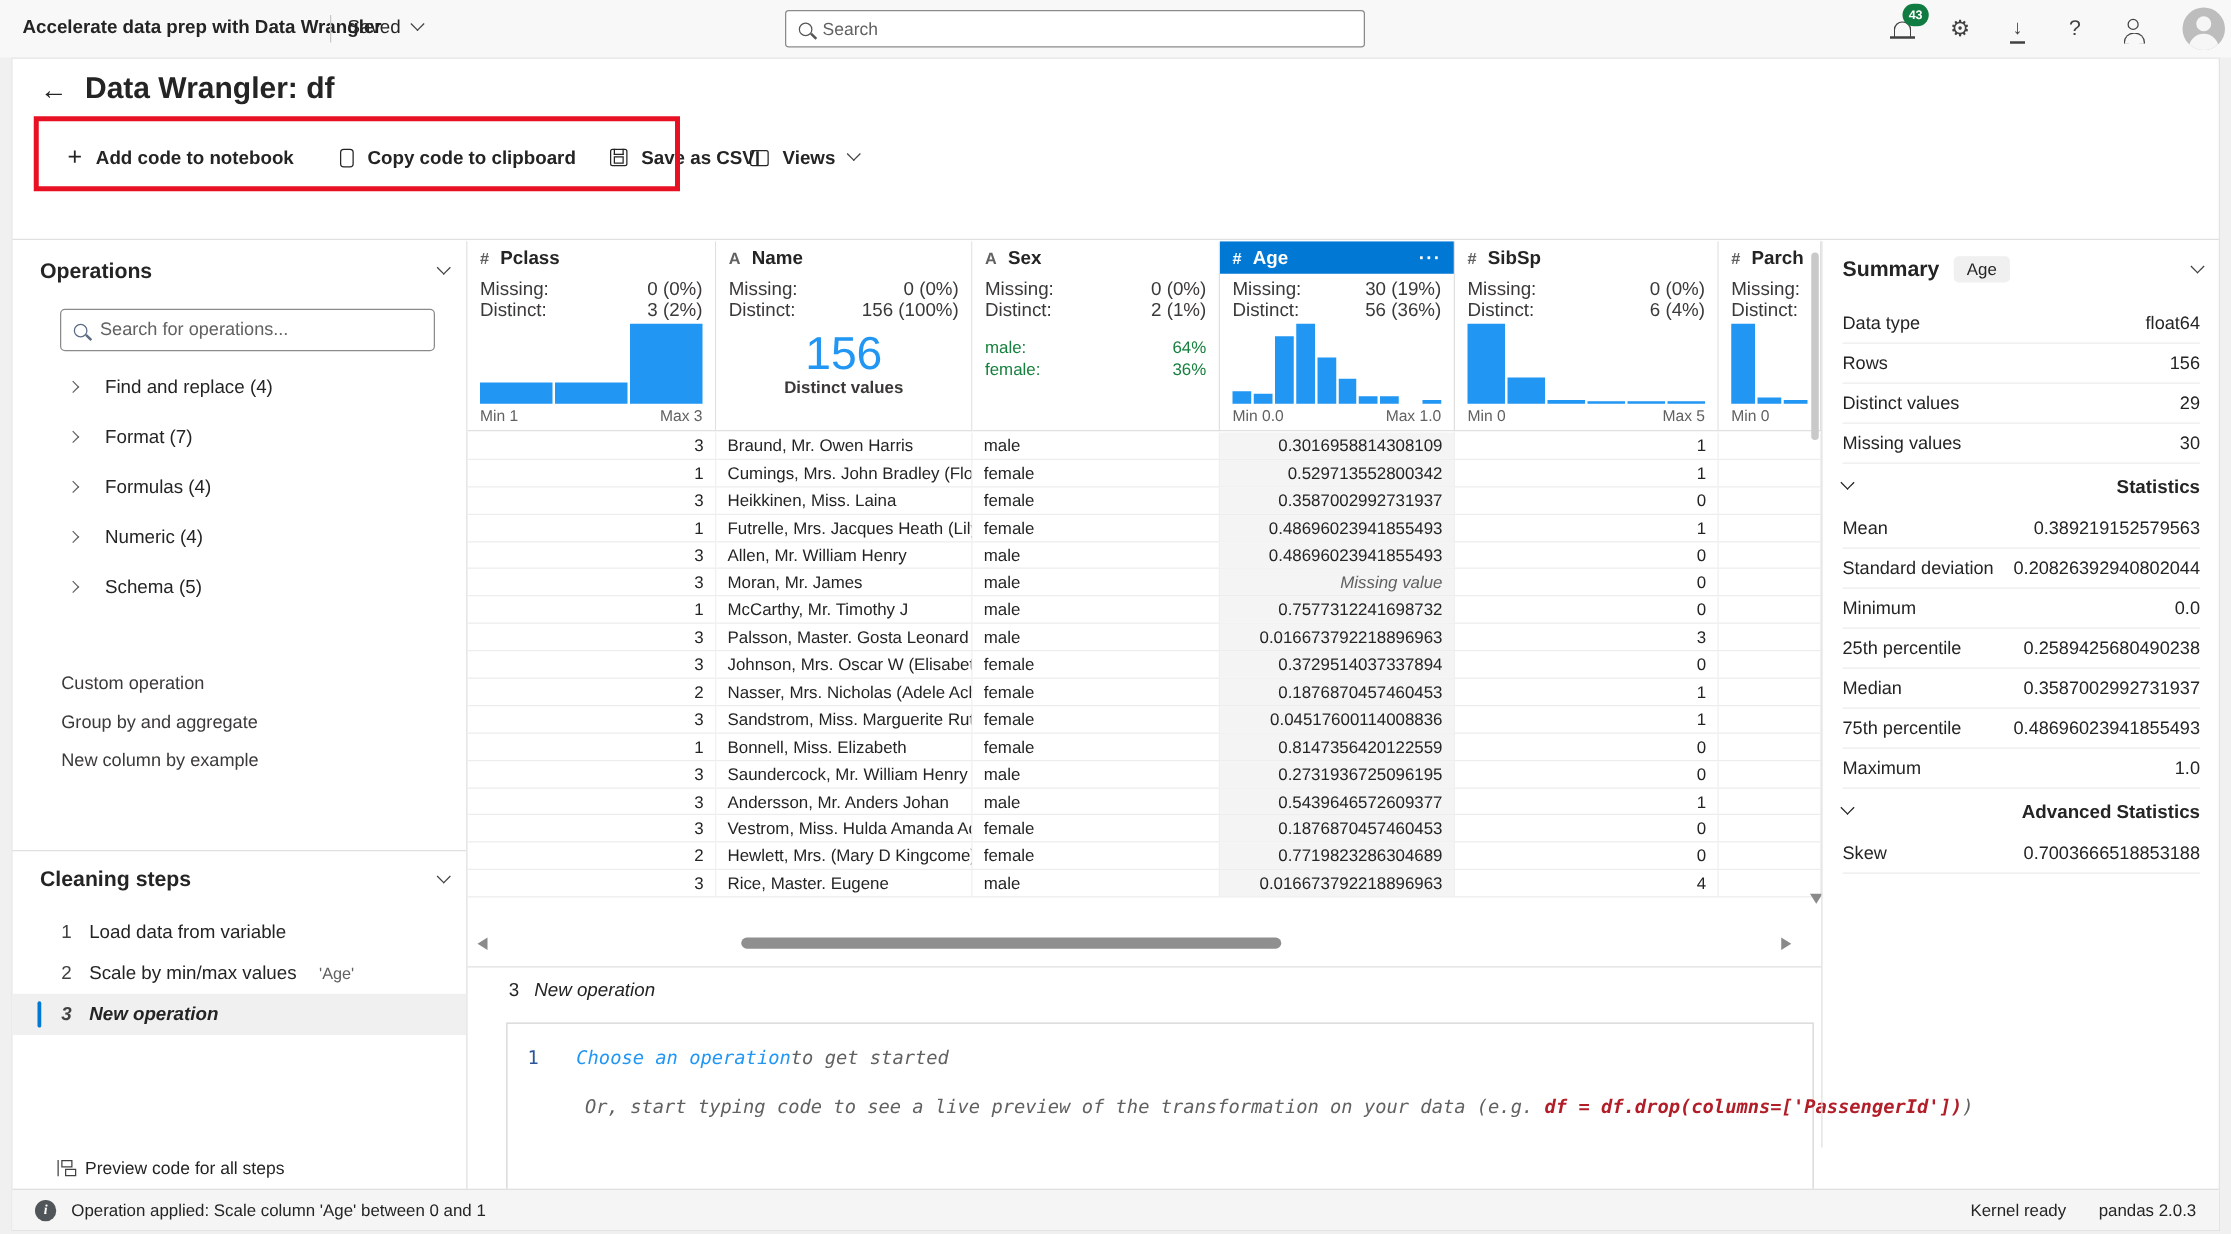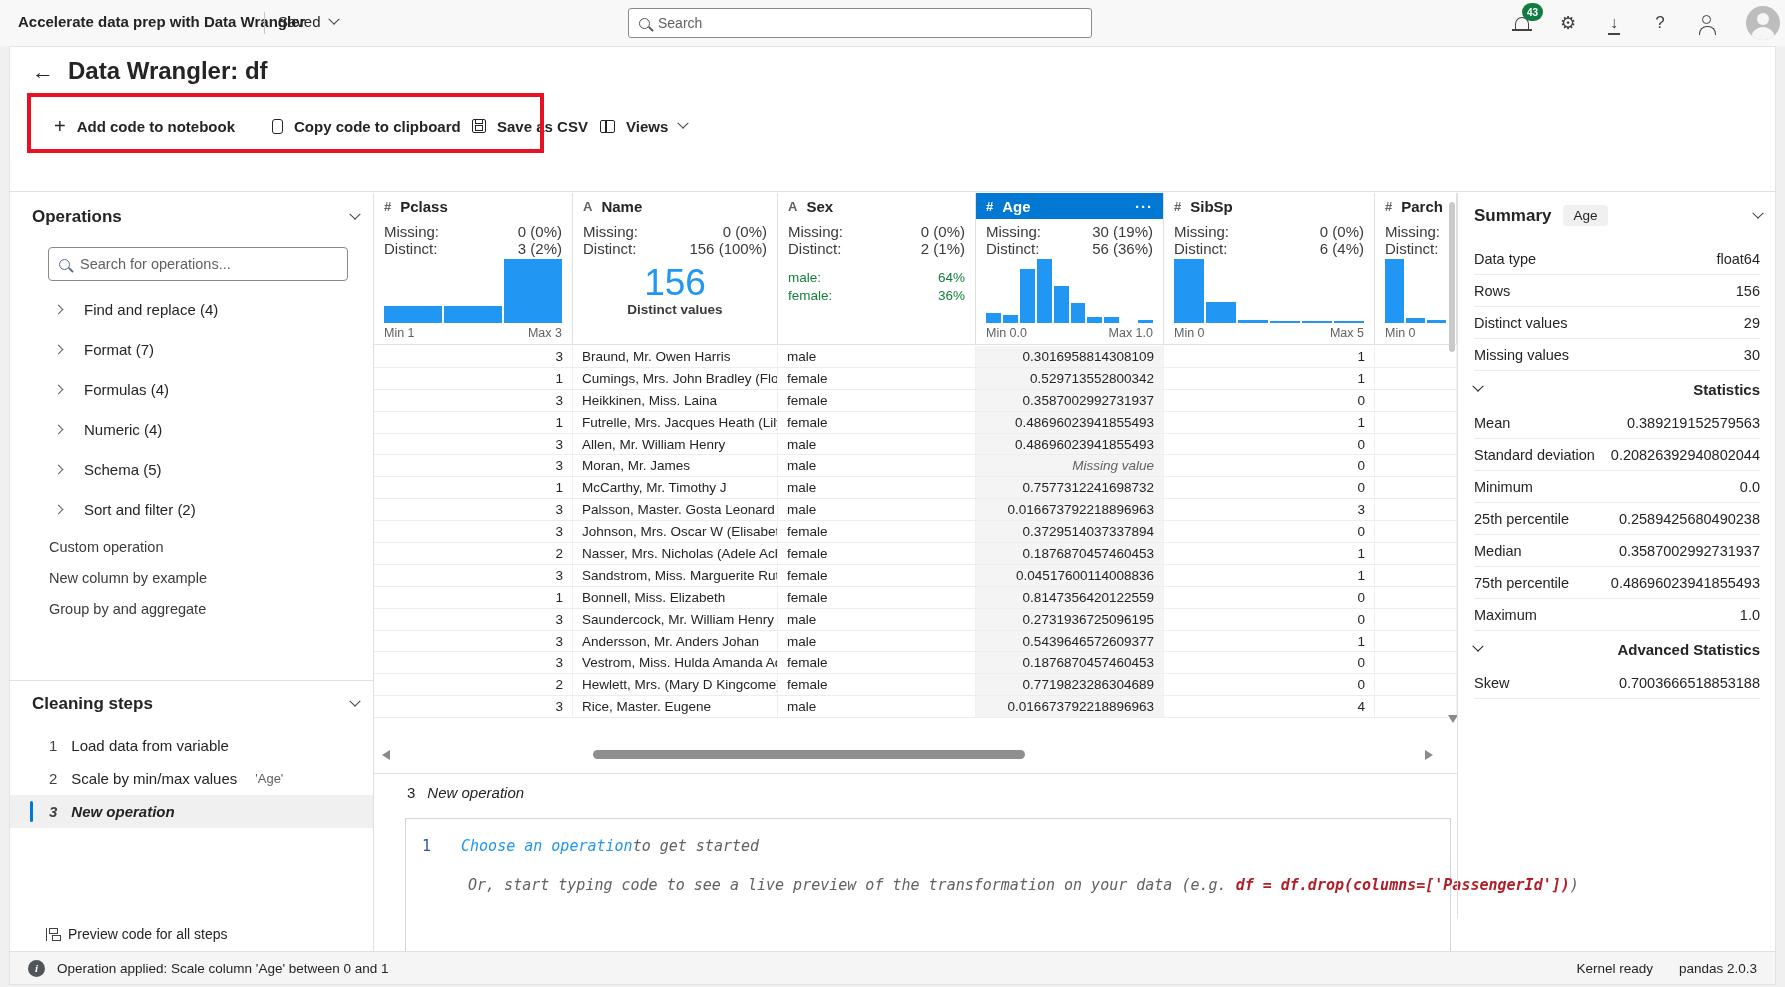--- a/index.html
+++ b/index.html
@@ -191,21 +191,21 @@
 
     <div id="toolbar">
       <div class="tbtn" style="left:44px;">
         <span class="plus-ic">+</span>
         <span>Add code to notebook</span>
       </div>
       <div class="tbtn" style="left:262px;">
         <span class="copy-ic"></span>
         <span>Copy code to clipboard</span>
       </div>
-      <div class="tbtn" style="left:462px;align-items:center;">
+      <div class="tbtn" style="left:478px;align-items:center;">
         <span class="floppy"></span>
         <span>Save as CSV</span>
       </div>
       <div class="tbtn" style="left:590px;">
         <span class="views-ic"></span>
         <span>Views</span>
         <span class="chev-d"></span>
       </div>
       <div id="red-box"></div>
     </div>
@@ -233,29 +233,25 @@
             <span>Formulas (4)</span>
           </div>
           <div class="ops-group">
             <span class="chev-r"></span>
             <span>Numeric (4)</span>
           </div>
           <div class="ops-group">
             <span class="chev-r"></span>
             <span>Schema (5)</span>
           </div>
-          <div class="ops-group">
-            <span class="chev-r"></span>
-            <span>Sort and filter (2)</span>
-          </div>
         </div>
       <div id="ops-extras">
           <div class="ops-extra">Custom operation</div>
+          <div class="ops-extra">Group by and aggregate</div>
           <div class="ops-extra">New column by example</div>
-          <div class="ops-extra">Group by and aggregate</div>
         </div>
 
       <div id="clean-divider"></div>
       <div id="clean-title-row">
         <span class="panel-title">Cleaning steps</span>
         <span class="chev-d"></span>
       </div>
       <div id="cleaning-steps-list">
           <div class="step-row">
             <span class="step-num">1</span>

